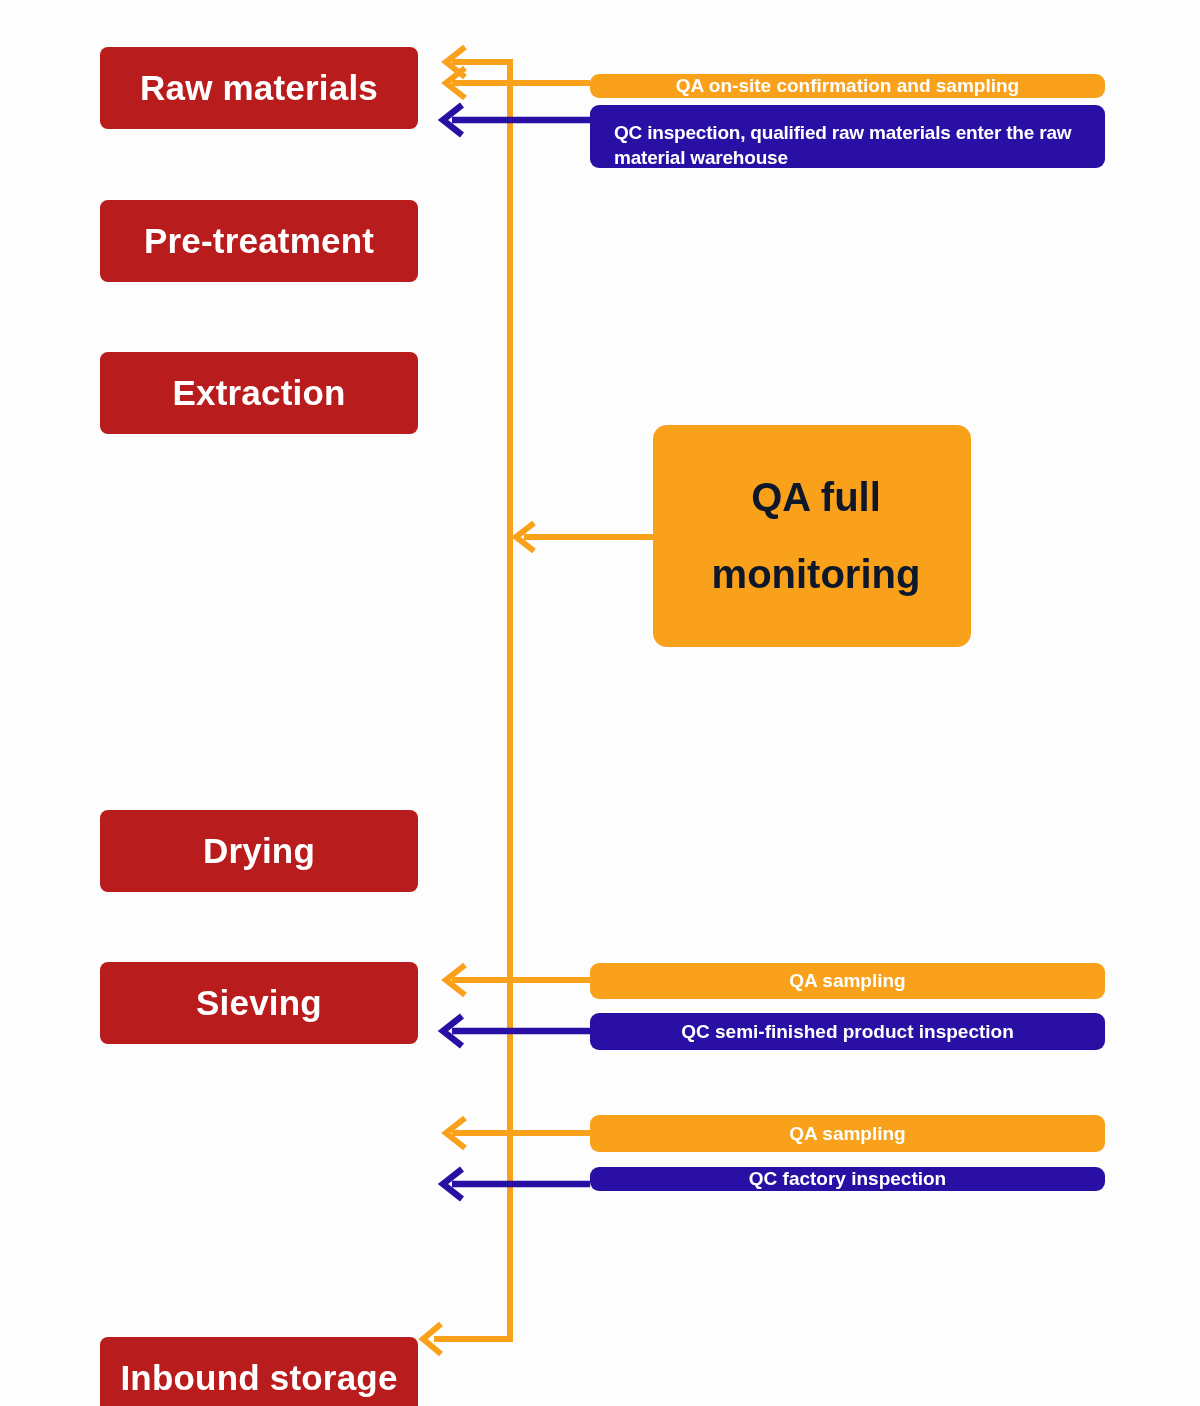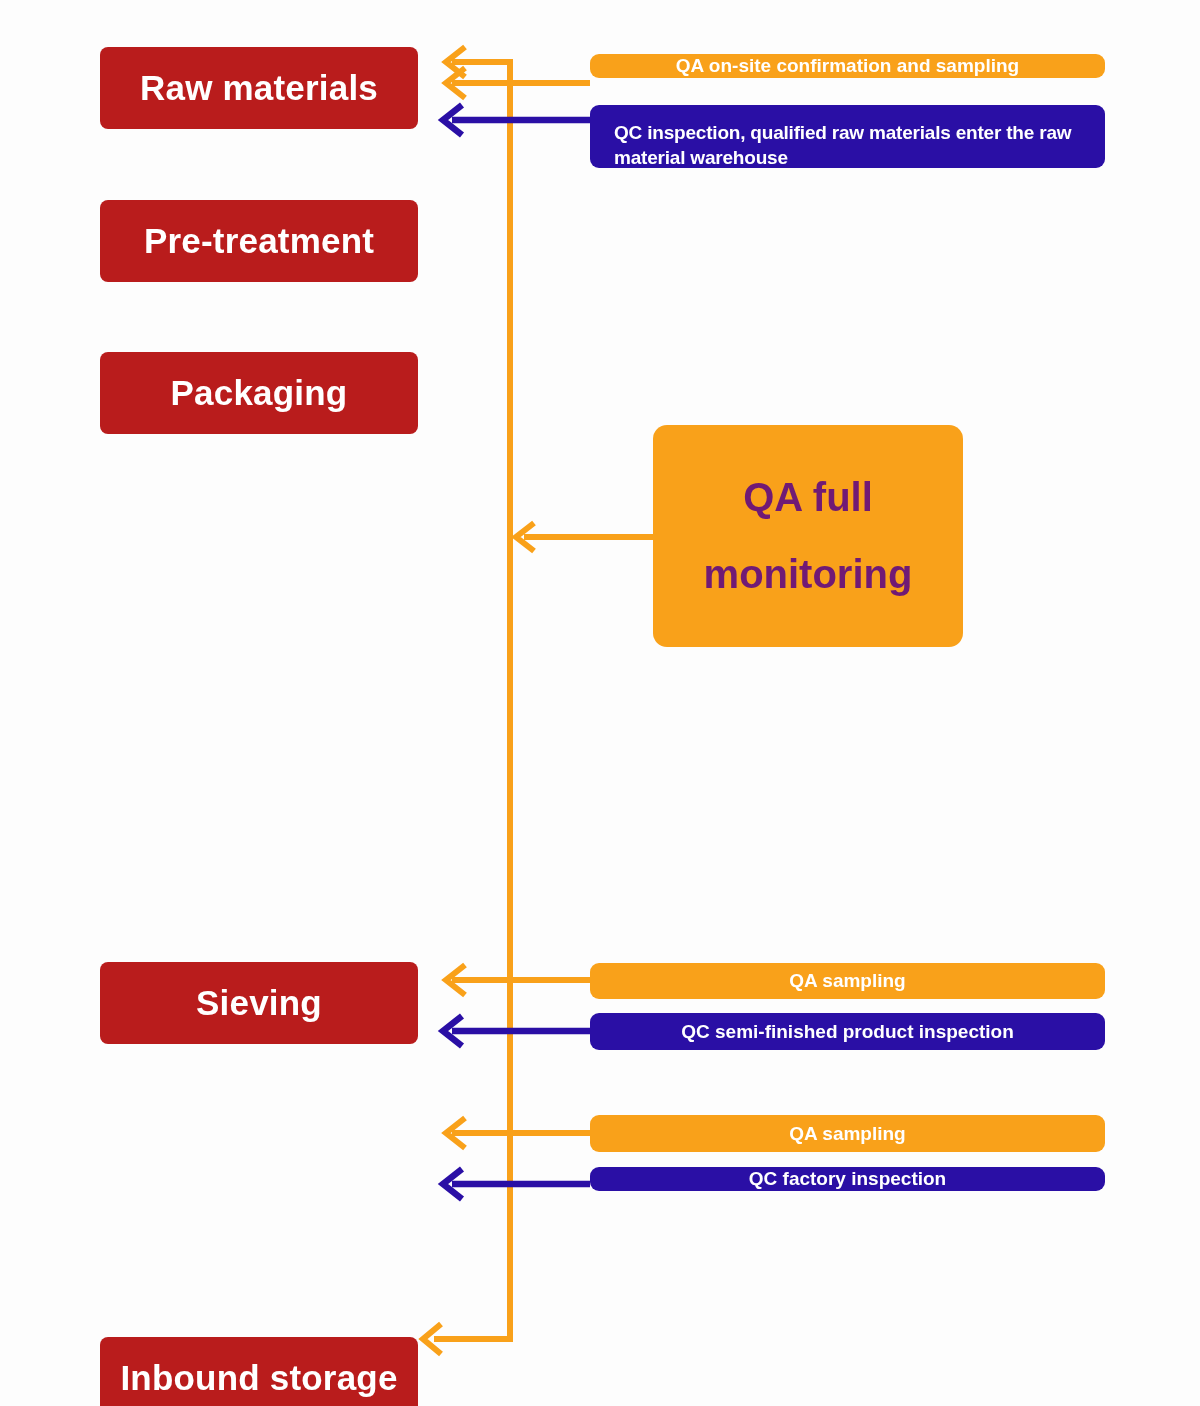--- a/index.html
+++ b/index.html
@@ -29,23 +29,23 @@
     text-align:center;box-sizing:border-box;
   }
   .tag.navy{background:#2A0FA5;}
   .tag.left-align{
     justify-content:flex-start;text-align:left;
     padding:22px 14px 4px 24px;line-height:1.28;letter-spacing:-0.2px;
   }
   .monitor{
     position:absolute;left:653px;top:425px;width:310px;height:222px;
     background:#F9A11A;border-radius:14px;
-    color:#701a75;font-weight:bold;font-size:40px;
+    color:#0f172a;font-weight:bold;font-size:40px;
     display:flex;flex-direction:column;align-items:center;justify-content:center;
-    gap:32px;text-align:center;
+    gap:32px;text-align:center;padding-left:8px;
   }
 </style>
 </head>
 <body>
 
 <div class="canvas">
 
   <svg class="connector-layer" viewBox="0 0 1200 1406" aria-hidden="true">
 
     <path stroke-width="6" d="M 452 62 H 510 V 1339 H 434" stroke="#F9A11A"></path>
@@ -71,25 +71,26 @@
 
     <path stroke-width="6.5" d="M 590 1031 H 452" stroke="#2A0FA5"></path>
     <path stroke-width="6.5" stroke-linejoin="miter" d="M 462 1016 L 443 1031 L 462 1046" stroke="#2A0FA5"></path>
 
     <path stroke-width="6.5" d="M 590 1184 H 452" stroke="#2A0FA5"></path>
     <path stroke-width="6.5" stroke-linejoin="miter" d="M 462 1169 L 443 1184 L 462 1199" stroke="#2A0FA5"></path>
   </svg>
 
   <div class="step" style="top:47px">Raw materials</div>
   <div class="step" style="top:200px">Pre-treatment</div>
-  <div class="step" style="top:352px">Packaging</div>
+  <div class="step" style="top:352px">Extraction</div>
+  <div class="step" style="top:810px">Drying</div>
   <div class="step" style="top:962px">Sieving</div>
   <div class="step" style="top:1337px">Inbound storage</div>
 
-  <div class="tag" style="top:54px;height:24px">QA on-site confirmation and sampling</div>
+  <div class="tag" style="top:74px;height:24px">QA on-site confirmation and sampling</div>
 
   <div class="tag navy left-align" style="top:105px;height:63px">QC inspection, qualified raw materials enter the raw material warehouse</div>
 
   <div class="tag" style="top:963px;height:36px">QA sampling</div>
 
   <div class="tag navy" style="top:1013px;height:37px">QC semi-finished product inspection</div>
 
   <div class="tag" style="top:1115px;height:37px">QA sampling</div>
 
   <div class="tag navy" style="top:1167px;height:24px">QC factory inspection</div>

